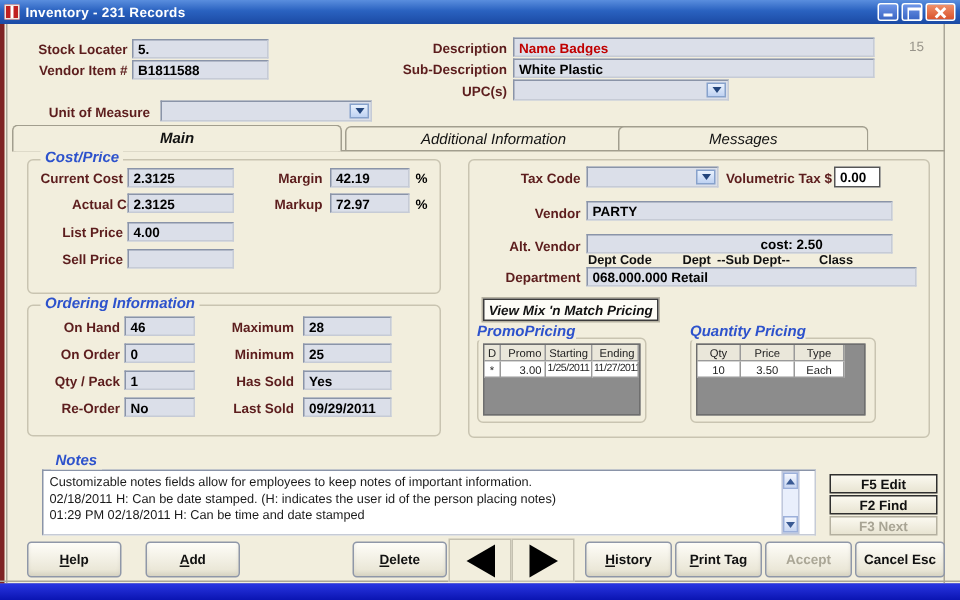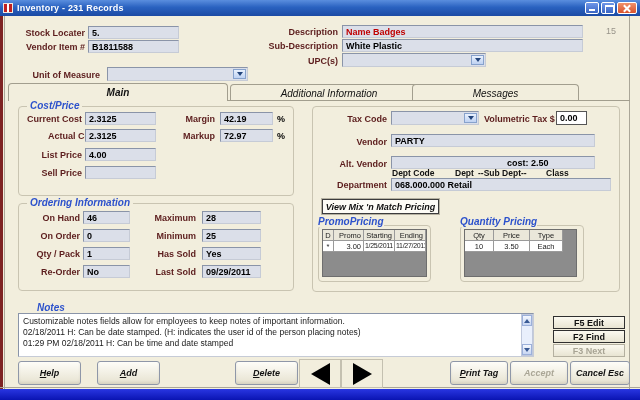--- a/index.html
+++ b/index.html
@@ -63,34 +63,34 @@
   .prow{display:flex;}
   .pcell{border-right:1px solid #9a9a9a;border-bottom:1px solid #9a9a9a;height:11px;padding:1px 1px 0;overflow:hidden;white-space:nowrap;text-align:center;}
   .phead .pcell{background:#eae7da;}
   .pdata .pcell{background:#fff;}
   .pcell.r{text-align:right;padding-right:2px;}
   .pcell.date{font-size:7px;letter-spacing:-0.3px;}
   .pfill{height:24px;}
 
   
   .notes-box{position:absolute;background:#fff;border:1px solid #8a94a8;border-right-color:#c6cbd6;border-bottom-color:#c6cbd6;
-       font-size:8.5px;color:#1a1a1a;padding:2px 16px 2px 4px;line-height:11px;white-space:nowrap;overflow:hidden;}
+       font-size:8.5px;color:#1a1a1a;padding:2px 16px 2px 4px;line-height:11px;white-space:nowrap;overflow:hidden;margin-left:10px;}
   .sbar{position:absolute;width:12px;background:#e9effc;border:1px solid #c0c8dc;}
   .sbtn{position:absolute;left:0;width:10px;height:11px;background:linear-gradient(180deg,#f4f7fe,#c8d6f2);border:1px solid #9cb0da;
        display:flex;align-items:center;justify-content:center;}
   .tri-up-s{width:0;height:0;border-left:3px solid transparent;border-right:3px solid transparent;border-bottom:4px solid #3a5a94;}
   .tri-down-s{width:0;height:0;border-left:3px solid transparent;border-right:3px solid transparent;border-top:4px solid #3a5a94;}
 
   .small-btn{position:absolute;text-align:center;font-weight:bold;font-size:9px;color:#111;
        background:linear-gradient(180deg,#fbf9f0,#e8e4d2);border:1px solid #2f2f2f;padding-top:1px;}
   .small-btn.disabled{border-color:#b4b0a0;color:#a8a494;}
 
   
   .btn{position:absolute;height:24px;background:linear-gradient(180deg,#fefdf8,#e6e2d0);border:1px solid #8f97a8;border-radius:3px;
-       font-size:9px;font-weight:bold;color:#111;text-align:center;padding-top:6px;box-shadow:inset 0 -2px 3px rgba(0,0,0,.07);font-style:italic;}
+       font-size:9px;font-weight:bold;color:#111;text-align:center;padding-top:6px;box-shadow:inset 0 -2px 3px rgba(0,0,0,.07);}
   .btn.disabled{color:#aaa696;}
   .hot{text-decoration:underline;}
   .navbtn{position:absolute;width:42px;height:29px;background:#f2eedd;border:1px solid #c4c0b0;display:flex;align-items:center;justify-content:center;}
   .tri-left{width:0;height:0;border-top:11px solid transparent;border-bottom:11px solid transparent;border-right:19px solid #000;}
   .tri-right{width:0;height:0;border-top:11px solid transparent;border-bottom:11px solid transparent;border-left:19px solid #000;}
 </style>
 </head>
 <body>
 
 <div class="screen">
@@ -267,19 +267,20 @@
     <div class="btn" style="left:97px;top:361px;width:63px"><span class="hot">A</span><span>dd</span></div>
     <div class="btn" style="left:235px;top:361px;width:63px"><span class="hot">D</span><span>elete</span></div>
 
     <div class="navbtn" style="left:299px;top:359px">
         <span class="tri-left"></span>
       </div>
     <div class="navbtn" style="left:341px;top:359px">
         <span class="tri-right"></span>
       </div>
 
+    <div class="btn" style="left:390px;top:361px;width:58px"><span class="hot">H</span><span>istory</span></div>
     <div class="btn" style="left:450px;top:361px;width:58px"><span class="hot">P</span><span>rint Tag</span></div>
     <div class="btn disabled" style="left:510px;top:361px;width:58px">Accept</div>
     <div class="btn" style="left:570px;top:361px;width:60px">Cancel Esc</div>
 
   </div>
   <div class="blue-strip"></div>
 </div>
 
 </body></html>

